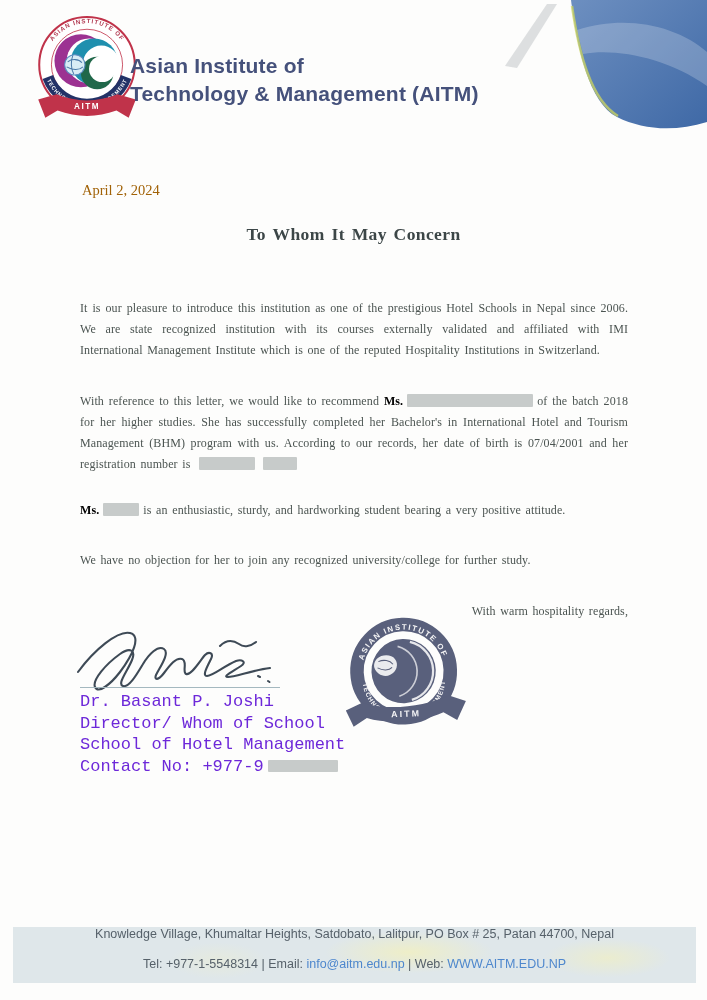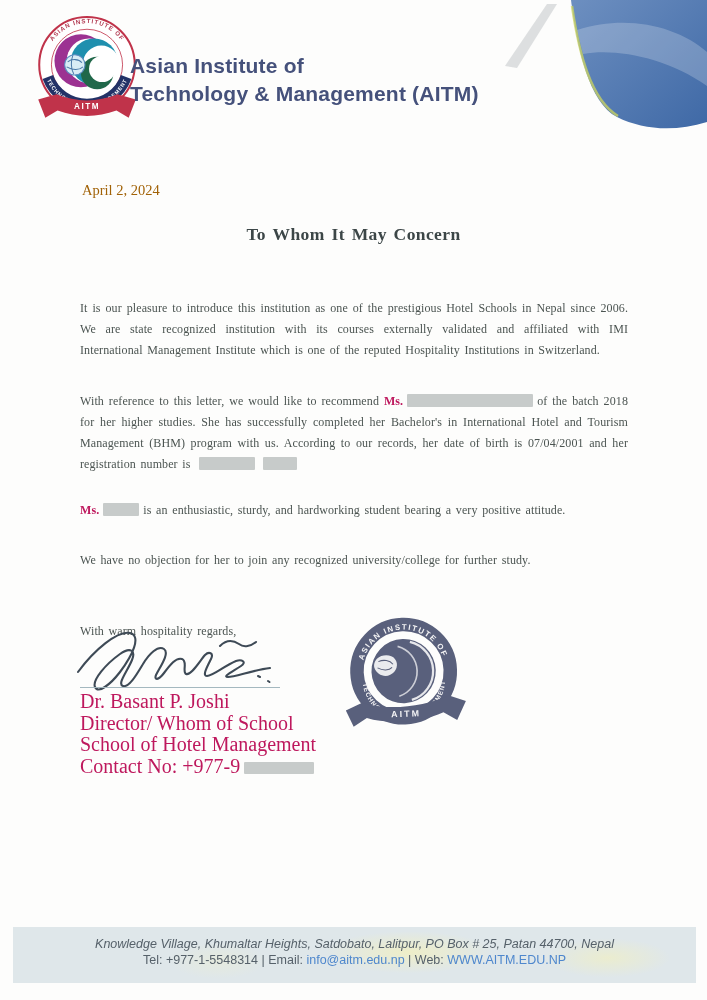--- a/index.html
+++ b/index.html
@@ -11,41 +11,41 @@
   .logo{position:absolute;left:36px;top:14px;}
   .orgname{position:absolute;left:130px;top:52px;font-family:"Liberation Sans",sans-serif;
            font-weight:bold;color:#45517b;font-size:21px;line-height:28px;letter-spacing:.2px;}
 
   
   .date{position:absolute;left:82px;top:182px;font-size:14.5px;color:#a16207;}
   .title{position:absolute;left:0;top:224px;width:707px;text-align:center;font-weight:bold;
          font-size:17.5px;color:#3c4647;letter-spacing:.4px;word-spacing:2px;}
   .para{position:absolute;left:80px;width:548px;text-align:justify;font-size:12px;
         line-height:21px;word-spacing:1.5px;letter-spacing:.1px;color:#4b5451;}
-  .para strong{color:#be185d;}
-  #p1{top:286px}#p2{top:379px}#p3{top:488px}#p4{top:538px}#p5{top:609px;text-align:left}
+  .para strong{color:#000000;}
+  #p1{top:286px}#p2{top:379px}#p3{top:488px}#p4{top:538px}#p5{top:589px;text-align:right}
   .redact{display:inline-block;height:13px;background:#c7cbca;border-radius:1px;
           vertical-align:-2px;margin:0 4px;}
 
   
   .sig{position:absolute;left:72px;top:620px;}
   .sigline{position:absolute;left:80px;top:687px;width:200px;height:1px;background:#a4b8bf;}
-  .signer{position:absolute;left:80px;top:691px;font-size:20px;line-height:21.5px;color:#be185d;}
+  .signer{position:absolute;left:80px;top:691px;font-size:17px;line-height:21.5px;color:#6d28d9;font-family:Liberation Mono, monospace;}
   .signer .redact{height:12px;vertical-align:-1px;}
 
   .stamp{position:absolute;left:336px;top:612px;transform:rotate(-2deg);opacity:.93;}
 
   
   .footer{position:absolute;left:13px;right:11px;top:927px;height:56px;background-color:#dfe7ea;
       background-image:radial-gradient(ellipse 120px 30px at 58% 45%, rgba(240,239,196,.9), rgba(240,239,196,0) 70%),
                        radial-gradient(ellipse 90px 28px at 87% 55%, rgba(238,238,200,.8), rgba(238,238,200,0) 70%),
                        radial-gradient(ellipse 70px 26px at 30% 60%, rgba(236,238,210,.5), rgba(236,238,210,0) 70%);
       font-family:"Liberation Sans",sans-serif;font-size:12.5px;color:#56616a;text-align:center;}
-  .footer .l1{margin-top:10px;font-style:italic;}
-  .footer .l2{margin-top:2px;}
+  .footer .l1{}
+  .footer .l2{margin-top:16px;}
   .flink{color:#4e87cd;}
 </style>
 </head>
 <body>
 
 <div class="page">
 
   <svg class="swoosh" width="220" height="150" viewBox="0 0 220 150">
     <defs>
       <linearGradient id="bluegrad" x1="0" y1="0" x2="1" y2="1">

